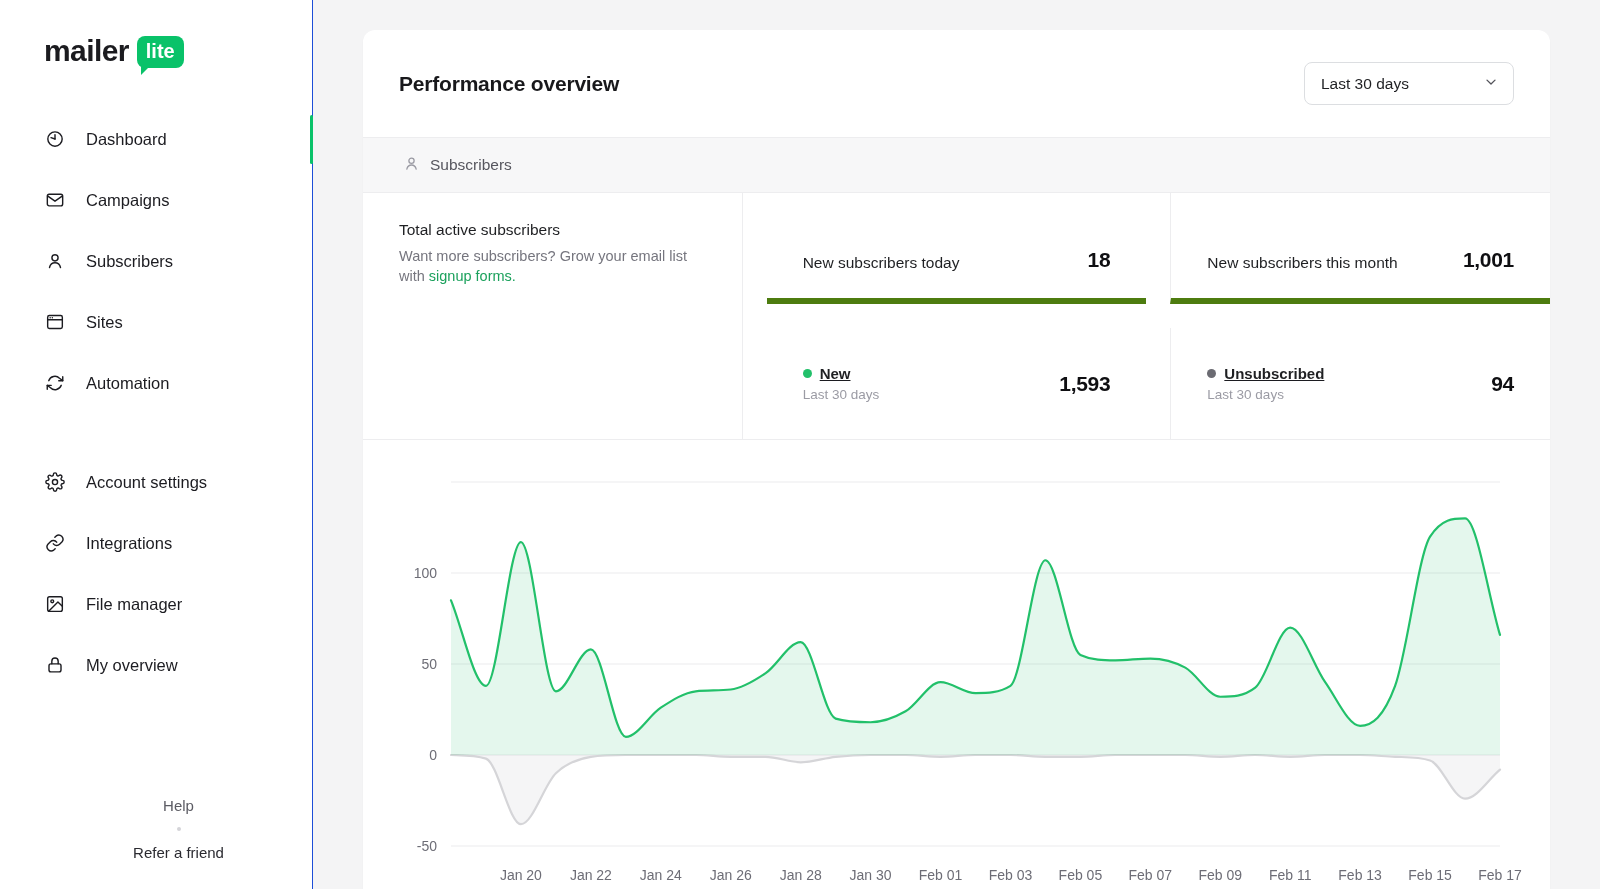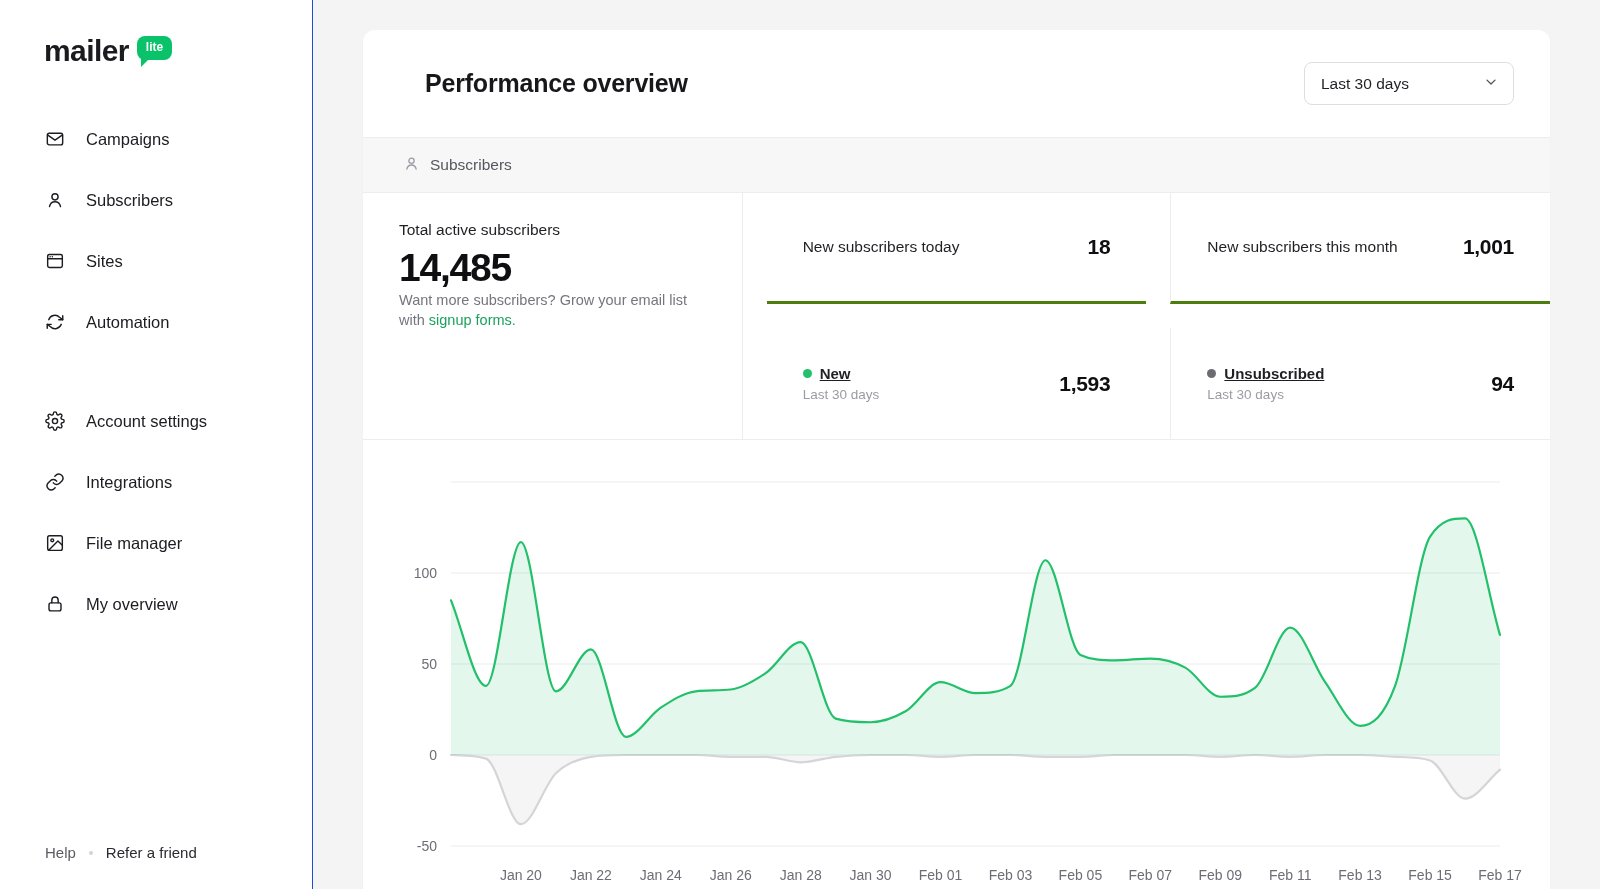--- a/index.html
+++ b/index.html
@@ -5,64 +5,64 @@
   * { box-sizing: border-box; margin: 0; padding: 0; }
   html,body { width:1600px; height:889px; overflow:hidden; }
   body { font-family:"Liberation Sans", sans-serif; background:#f4f4f5; color:#1c1c21; }
   .app { width:1600px; height:889px; display:flex; overflow:hidden; }
 
   
   .sidebar { width:313px; min-width:313px; background:#fff; border-right:1px solid #1d4ed8;
              display:flex; flex-direction:column; padding-top:34px; }
   .logo { padding-left:44px; display:flex; align-items:flex-start; gap:8px; cursor:pointer; }
   .logo-text { font-size:30px; font-weight:700; color:#1b1b1f; letter-spacing:-0.6px; line-height:1.15; }
-  .logo-badge { position:relative; background:#09c269; color:#fff; font-weight:700; font-size:12px;
+  .logo-badge { position:relative; background:#09c269; color:#fff; font-weight:700; font-size:20px;
                 padding:5px 9px 7px; border-radius:8px; line-height:1; margin-top:2px; }
   .logo-badge::after { content:""; position:absolute; left:4px; bottom:-7px; width:0; height:0;
                 border-top:8px solid #09c269; border-right:8px solid transparent; }
   .nav { margin-top:40px; }
   .nav.secondary { margin-top:38px; }
   .nav-item { position:relative; height:61px; display:flex; align-items:center; gap:21px;
               padding-left:45px; font-size:16.5px; font-weight:500; color:#1c1c21; cursor:pointer; }
   .nav-icon { width:20px; height:20px; display:flex; color:#1c1c21; }
   .nav-icon svg { width:20px; height:20px; }
   .nav-item.active::after { content:""; position:absolute; right:-1px; top:6px; bottom:6px;
               width:3px; border-radius:3px; background:#09c269; }
   .sidebar-footer { margin-top:auto; padding:0 0 28px 45px; display:flex; align-items:center;
-              gap:13px; font-size:15px; color:#5b5b63; }
+              gap:13px; font-size:15px; color:#5b5b63;flex-direction:column; }
   .sidebar-footer .sep { width:4px; height:4px; border-radius:50%; background:#d4d4d8; }
   .footer-link { cursor:pointer; }
   .footer-link.refer { color:#2a2a30; }
 
   
   .main { flex:1; padding:30px 50px 0 50px; }
   .card { background:#fff; border-radius:12px; height:1200px; box-shadow:0 1px 2px rgba(24,24,27,0.03); overflow:hidden; }
   .card-header { display:flex; align-items:center; justify-content:space-between; padding:32px 36px; }
-  .page-title { font-size:25px; font-weight:700; color:#18181b; letter-spacing:-0.2px;margin-left:26px; }
+  .page-title { font-size:21px; font-weight:700; color:#18181b; letter-spacing:-0.2px; }
   .range-select { width:210px; height:43px; border:1px solid #dcdee1; border-radius:8px; background:#fff;
               display:flex; align-items:center; justify-content:space-between; padding:0 14px 0 16px;
               font-size:15.5px; color:#1f2023; cursor:pointer; }
   .range-select svg { width:16px; height:16px; color:#53535a; }
 
   .section-bar { background:#f7f7f8; border-top:1px solid #ededef; border-bottom:1px solid #ededef;
               height:56px; display:flex; align-items:center; gap:10px; padding:0 40px;
               color:#56565e; font-size:15.5px; }
   .section-bar svg { width:17px; height:17px; color:#9a9aa3; }
 
   .stats { display:grid; grid-template-columns:1fr 1fr 1fr; grid-template-rows:111px 111px;
               border-bottom:1px solid #ededef;gap:24px; }
   .stats > div { box-sizing:border-box; }
   .stat-total { grid-row:1 / 3; border-right:1px solid #ededef; padding:28px 36px; }
   .stat-label { font-size:15.5px; color:#1f2023; }
   .stat-total .stat-label { margin-bottom:7px; }
   .big-number { font-size:39px; font-weight:700; color:#0f0f12; letter-spacing:-1.2px; }
   .hint { font-size:14.5px; color:#75757e; line-height:1.4; max-width:320px; }
   .hint a { color:#1ba15c; text-decoration:none; cursor:pointer; }
   .cell { padding:26px 36px; display:flex; justify-content:space-between; }
-  .cell.top { align-items:center; border-bottom:3px solid #4d7c0f; }
+  .cell.top { align-items:flex-end; border-bottom:6px solid #4d7c0f; }
   .cell.col3 { border-left:1px solid #ededef; }
   .cell.bottom { align-items:center; padding-top:22px; padding-bottom:22px; }
   .cell-value { font-size:21px; font-weight:700; color:#0f0f12; letter-spacing:-0.3px; }
   .legend-top { display:flex; align-items:center;text-decoration:underline; }
   .legend-top .dot { width:9px; height:9px; border-radius:50%; display:inline-block; margin-right:8px; }
   .legend-name { font-size:15px; font-weight:600; color:#1f2023; }
   .legend-sub { font-size:13.5px; color:#9b9ba4; margin-top:5px; }
 
   .chart-wrap { padding:16px 24px 0 24px; }
   .chart-wrap svg text { font-family:inherit; font-size:14px; fill:#6d6d76; }
@@ -71,20 +71,30 @@
 <body>
 
 <div class="app">
 
   <aside class="sidebar">
     <div class="logo">
       <span class="logo-text">mailer</span>
       <span class="logo-badge">lite</span>
     </div>
     <nav class="nav">
+        <div class="nav-item active">
+          <span class="nav-icon">
+            <svg viewBox="0 0 24 24" fill="none" stroke="currentColor" stroke-width="1.7" stroke-linecap="round" stroke-linejoin="round">
+              <circle cx="12" cy="12" r="8.6"></circle>
+              <path d="M12 12V6.8"></path>
+              <path d="M12 12L7.2 10.4"></path>
+            </svg>
+          </span>
+          <span class="nav-label">Dashboard</span>
+        </div>
         <div class="nav-item">
           <span class="nav-icon">
             <svg viewBox="0 0 24 24" fill="none" stroke="currentColor" stroke-width="1.7" stroke-linecap="round" stroke-linejoin="round">
               <rect x="2.8" y="5" width="18.4" height="14" rx="2.2"></rect>
               <path d="M3.4 7.4 12 13.4l8.6-6"></path>
             </svg>
           </span>
           <span class="nav-label">Campaigns</span>
         </div>
         <div class="nav-item">
@@ -181,21 +191,20 @@
         <span id="section-icon-slot"><svg viewBox="0 0 24 24" fill="none" stroke="currentColor" stroke-width="1.8" stroke-linecap="round" stroke-linejoin="round">
               <circle cx="12" cy="8.2" r="3.7"></circle>
               <path d="M5.4 19.8c.9-3.8 3.5-5.7 6.6-5.7s5.7 1.9 6.6 5.7"></path>
             </svg></span>
         <span>Subscribers</span>
       </div>
 
       <div class="stats">
         <div class="stat-total">
           <div class="stat-label">Total active subscribers</div>
-          <div class="big-number">14,485</div>
           <div class="hint">
             <span>Want more subscribers? Grow your email list with</span>
             <a>signup forms.</a>
           </div>
         </div>
 
         <div class="cell top">
           <span class="stat-label">New subscribers today</span>
           <span class="cell-value">18</span>
         </div>

